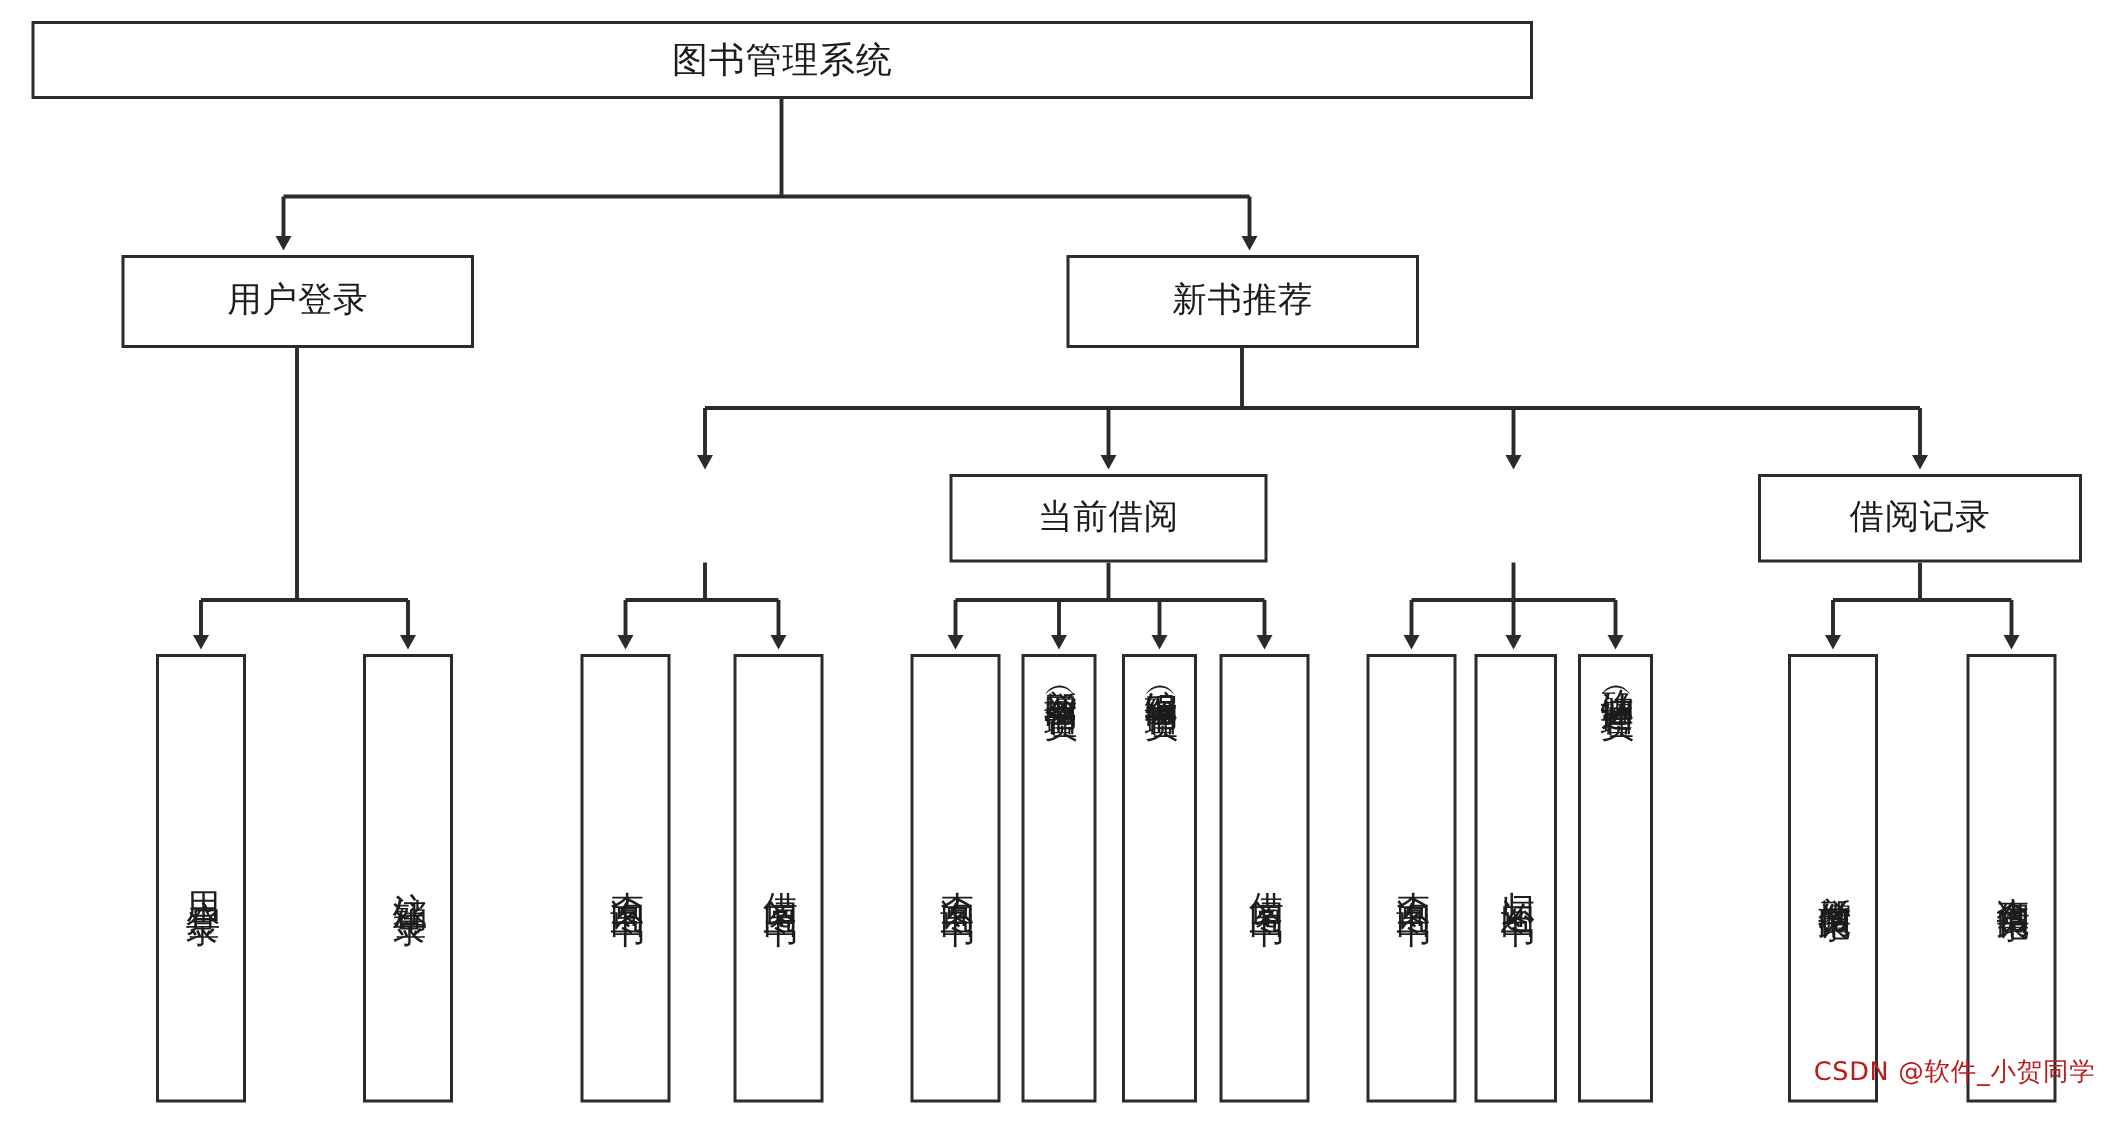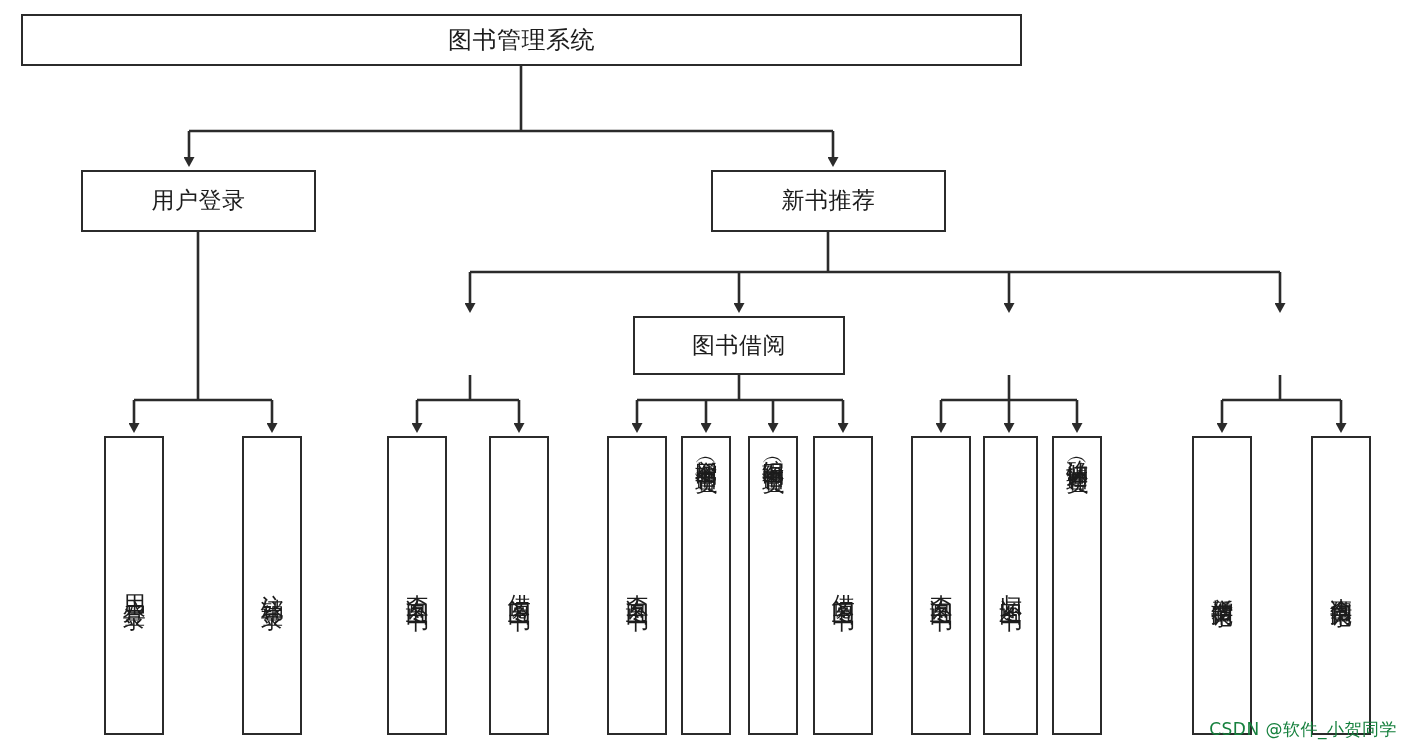--- a/index.html
+++ b/index.html
@@ -71,23 +71,23 @@
     letter-spacing: 2px;
   }
   
   .node.vert.topalign {
     align-items: flex-start;
     padding-top: 4px;
   }
   #watermark {
     position: absolute;
     right: 8px;
-    bottom: 6px;
+    bottom: 21px;
     font-size: 17px;
-    color: #15803d;
+    color: #b91c1c;
     letter-spacing: 0.5px;
     z-index: 5;
     white-space: nowrap;
     text-align: right;
   }
 </style>
 </head>
 <body>
 
 <div id="canvas">
@@ -147,21 +147,24 @@
   </div>
 
   <div class="node horiz" style="left:81px; top:170px; width:235px; height:62px;">
     <span class="label">用户登录</span>
   </div>
   <div class="node horiz" style="left:711px; top:170px; width:235px; height:62px;">
     <span class="label">新书推荐</span>
   </div>
 
   <div class="node horiz" style="left:633px; top:316px; width:212px; height:59px;">
-    <span class="label">图书借阅</span>
+    <span class="label">当前借阅</span>
+  </div>
+  <div class="node horiz" style="left:1172px; top:316px; width:216px; height:59px;">
+    <span class="label">借阅记录</span>
   </div>
 
   <div class="node vert tall" style="left:104px; top:436px; width:60px; height:299px;">
     <span class="label">用户登录</span>
   </div>
   <div class="node vert tall" style="left:242px; top:436px; width:60px; height:299px;">
     <span class="label">注销登录</span>
   </div>
 
   <div class="node vert tall" style="left:387px; top:436px; width:60px; height:299px;">

